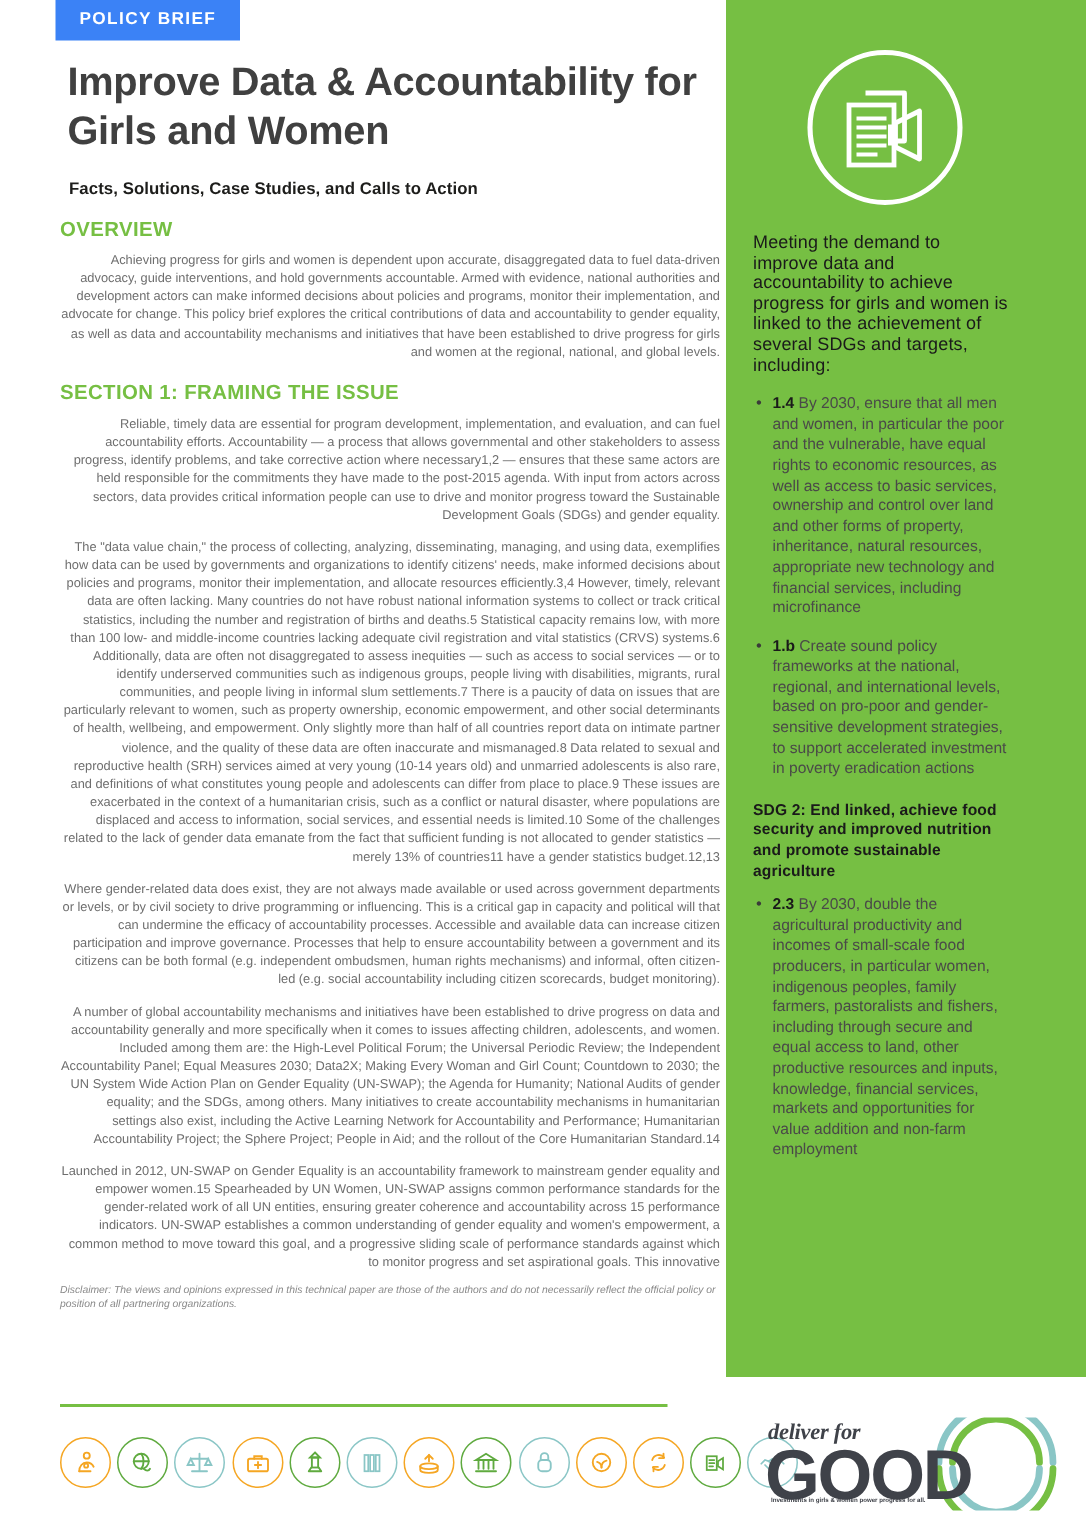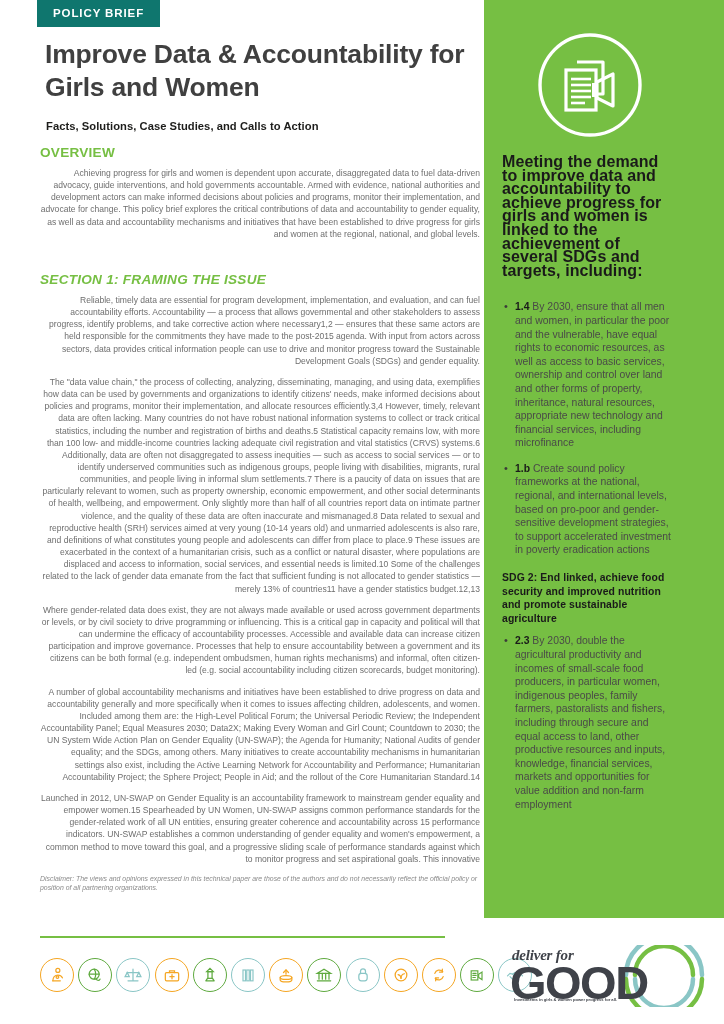--- a/index.html
+++ b/index.html
@@ -21,63 +21,63 @@
     position:absolute;left:535px;top:30px;width:110px;height:110px;
   }
   .circle-icon{width:110px;height:110px;display:block;}
 
   
   .side-content{
     position:absolute;left:502px;top:155px;width:170px;
     color:#1d1d1b;
   }
   .side-lead{
-    font-size:16px;line-height:13.6px;font-weight:bold;
-    color:#1a1a1a;margin:0 0 23px 0;letter-spacing:0.1px;
+    font-size:12px;line-height:13.6px;font-weight:normal;
+    color:#1a1a1a;margin:0 0 13px 0;letter-spacing:0.1px;
   }
   .sdg-head{
     font-size:10.4px;line-height:13.6px;font-weight:bold;
     color:#1a1a1a;margin:0 0 9px 0;letter-spacing:0.1px;
   }
   .sdg-head.second{margin-top:14px;}
   ul.sdg-list{margin:0 0 0 0;padding:0 0 0 13px;list-style:none;}
   ul.sdg-list li{
     position:relative;font-size:10.4px;line-height:13.6px;
     color:#4a4a48;margin:0 0 12px 0;
   }
   ul.sdg-list li .bullet{
     position:absolute;left:-11px;top:0;color:#3b3b39;font-size:11px;line-height:13.6px;
   }
   ul.sdg-list li b{color:#1a1a1a;font-weight:bold;margin-top:40px;}
 
   
   .tag{
     position:absolute;left:37px;top:0;
-    background:#0f766e;color:#ffffff;
+    background:#3b82f6;color:#ffffff;
     font-size:11.5px;font-weight:bold;letter-spacing:0.9px;
     padding:7px 16px 8px 16px;
   }
   h1.title{
     position:absolute;left:45px;top:38px;width:430px;
     margin:0;color:#404040;font-size:26.5px;line-height:33px;
     font-weight:bold;letter-spacing:-0.2px;
   }
   .subtitle{
     position:absolute;left:46px;top:120px;width:430px;
     margin:0;color:#1d1d1b;font-size:11.2px;font-weight:bold;letter-spacing:0.05px;
   }
 
   .main{
     position:absolute;left:40px;top:145px;width:440px;
   }
   h2.section{
     color:#76bf43;font-size:13.6px;font-weight:bold;
     letter-spacing:0.25px;margin:0 0 7px 0;text-transform:uppercase;
   }
-  h2.section.sec2{margin-top:32px;font-style:italic;}
+  h2.section.sec2{margin-top:14px;}
   p.body{
     color:#6e6e6e;font-size:8.55px;line-height:12.15px;
     margin:0 0 9px 0;text-align:right;
   }
   .disclaimer{
     color:#8a8a8a;font-size:6.9px;line-height:9.6px;font-style:italic;
     margin:9px 0 0 0;
   }
 
   

